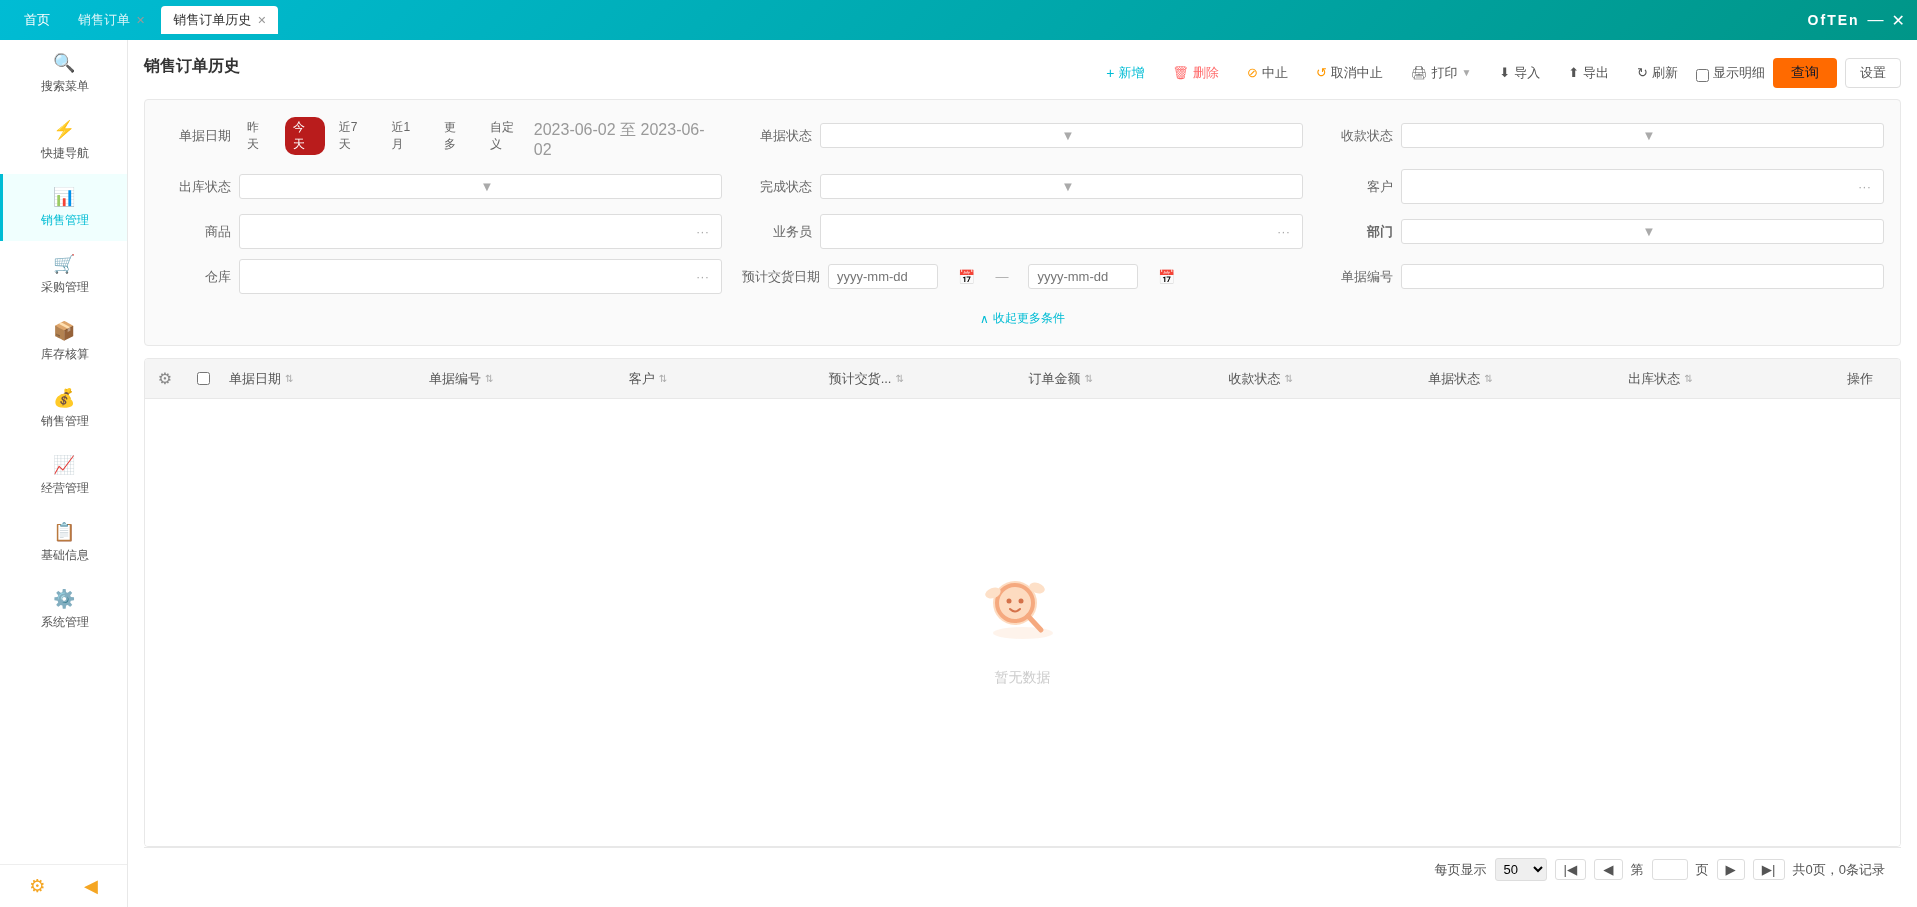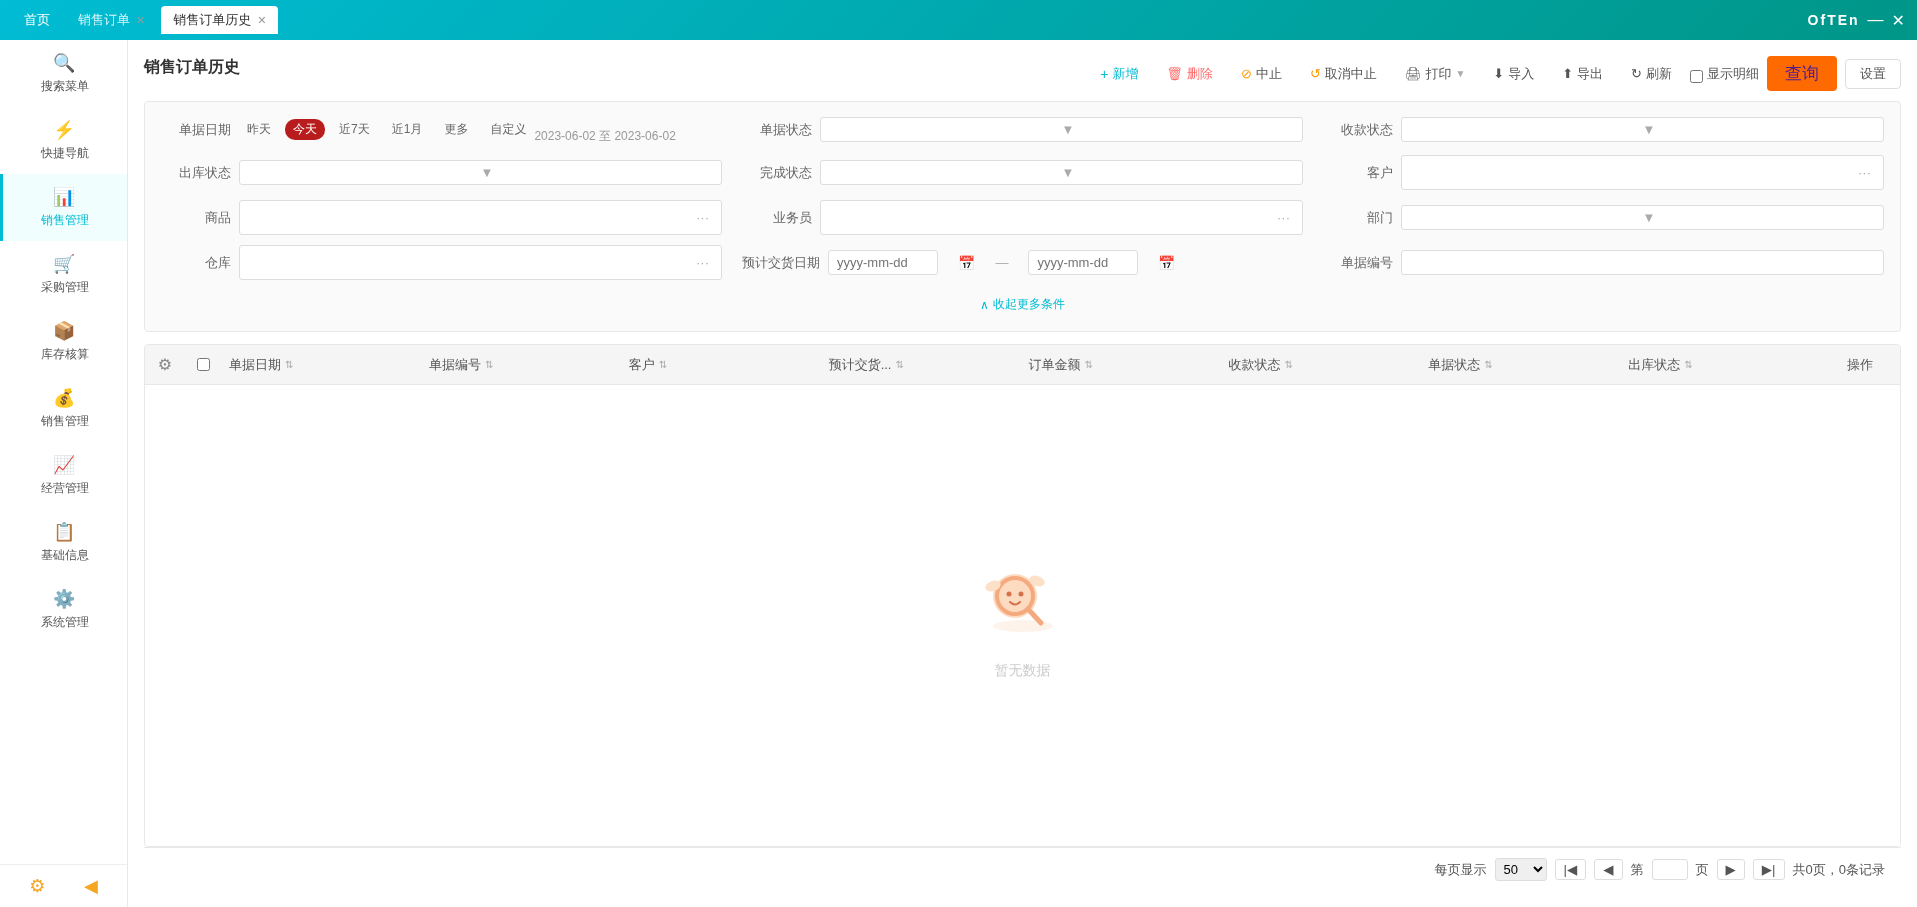--- a/index.html
+++ b/index.html
@@ -27,40 +27,40 @@
 
     
     .content { flex: 1; overflow-y: auto; padding: 16px; background: #fff; display: flex; flex-direction: column; }
     .page-title { font-size: 16px; font-weight: bold; color: #333; margin-bottom: 12px; }
 
     
     .toolbar { display: flex; align-items: center; gap: 8px; margin-bottom: 12px; flex-wrap: wrap; }
     .toolbar-btn { display: flex; align-items: center; gap: 4px; padding: 5px 10px; border: none; background: transparent; cursor: pointer; color: #555; font-size: 13px; border-radius: 3px; }
     .toolbar-btn.new-btn { color: #00bcd4; }
     .toolbar-btn.delete-btn { color: #ff6b6b; }
-    .query-btn { background: #ff6a00; color: #4c1d95; border: none; padding: 6px 18px; border-radius: 4px; cursor: pointer; font-size: 17px; }
+    .query-btn { background: #ff6a00; color: #0f172a; border: none; padding: 6px 18px; border-radius: 4px; cursor: pointer; font-size: 14px; }
     .set-btn { background: #fff; color: #555; border: 1px solid #ddd; padding: 5px 14px; border-radius: 4px; cursor: pointer; font-size: 13px; }
     .show-detail-wrap { display: flex; align-items: flex-end; gap: 4px; font-size: 13px; color: #555; }
     .show-detail-wrap input[type=checkbox] { cursor: pointer; }
 
     
     .filter-section { border: 1px solid #e8e8e8; border-radius: 4px; padding: 12px 16px; margin-bottom: 12px; background: #fafafa; }
     .filter-row { display: flex; align-items: center; gap: 0; margin-bottom: 10px; flex-wrap: wrap; }
     .filter-row:last-child { margin-bottom: 0; }
     .filter-item { display: flex; align-items: center; gap: 8px; flex: 1; min-width: 300px; }
     .filter-label { color: #666; font-size: 13px; white-space: nowrap; min-width: 70px; text-align: right; }
     .filter-control { flex: 1; display: flex; align-items: center; gap: 4px; }
     .filter-input { border: 1px solid #ddd; border-radius: 3px; padding: 4px 8px; font-size: 13px; background: #fff; color: #333; width: 100%; }
     .filter-dots { color: #aaa; cursor: pointer; padding: 0 4px; }
 
     
     .date-filter { display: flex; align-items: center; gap: 6px; }
     .date-tag { padding: 2px 8px; border-radius: 10px; font-size: 12px; cursor: pointer; color: #666; }
     .date-tag.active { background: #b91c1c; color: #fff; border-radius: 10px; }
-    .date-range-text { font-size: 12px; color: #999; margin-top: 14px; }
+    .date-range-text { font-size: 16px; color: #999; margin-top: 8px; }
     .date-filter-wrap { display: flex; }
 
     
     .collapse-row { display: flex; align-items: center; justify-content: center; padding: 6px; color: #00bcd4; cursor: pointer; font-size: 12px; gap: 4px; }
 
     
     .table-wrap { flex: 1; border: 1px solid #e8e8e8; border-radius: 4px; overflow: hidden; display: flex; flex-direction: column; }
     .table-header { display: flex; align-items: center; background: #f5f5f5; border-bottom: 1px solid #e8e8e8; padding: 8px 0; min-height: 40px; }
     .table-settings-col { width: 40px; display: flex; align-items: center; justify-content: center; flex-shrink: 0; }
     .table-check-col { width: 36px; display: flex; align-items: center; justify-content: center; flex-shrink: 0; }
@@ -290,21 +290,21 @@
         </div>
         <div class="filter-item" style="margin-left:20px;">
           <span class="filter-label">业务员</span>
           <div class="filter-control">
             <div style="display:flex;align-items:center;border:1px solid #ddd;border-radius:3px;padding:4px 8px;background:#fff;flex:1;">
               <input class="filter-text-input" placeholder="" style="">
               <span class="filter-dots">···</span>
             </div>
           </div>
         </div>
-        <div class="filter-item" style="margin-left:20px;">
+        <div class="filter-item" style="margin-left:20px;font-weight:bold;">
           <span class="filter-label">部门</span>
           <div class="filter-control">
             <div class="filter-with-arrow">
               <span></span>
               <span class="arrow">▼</span>
             </div>
           </div>
         </div>
       </div>
 

